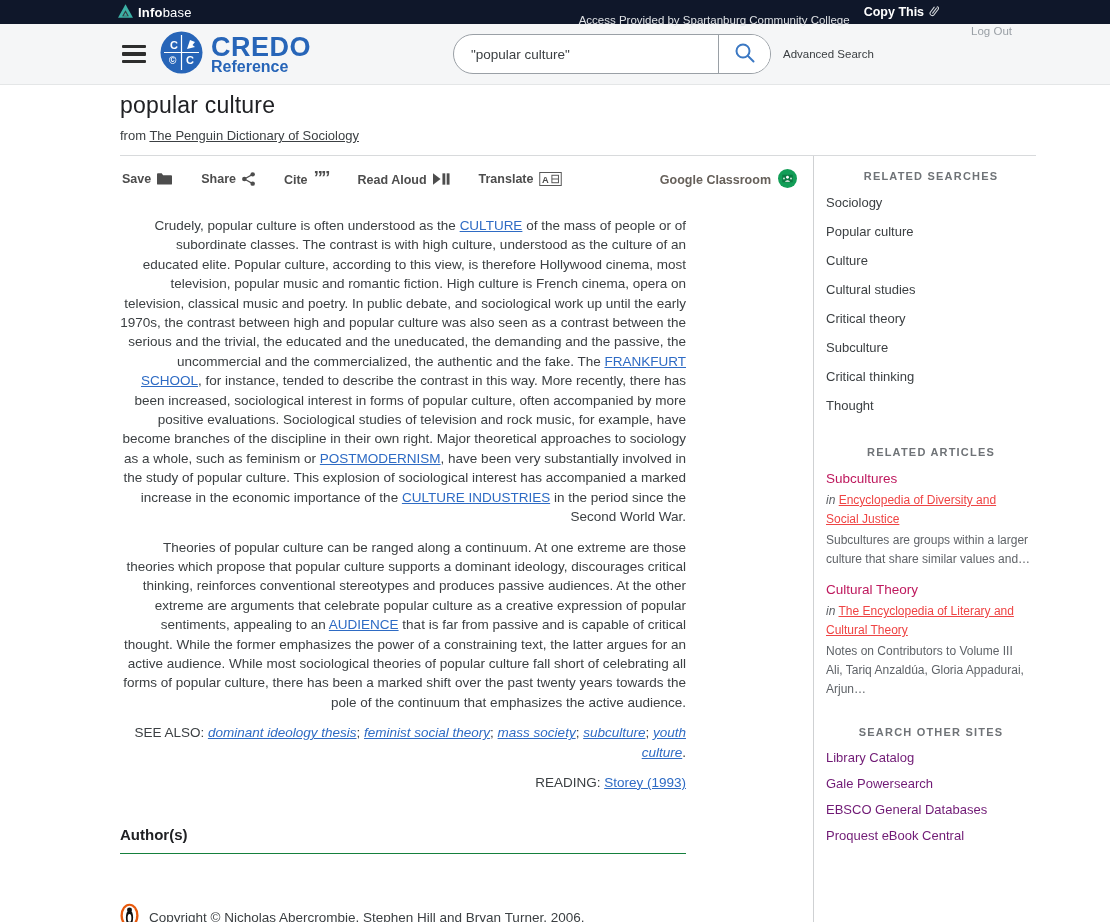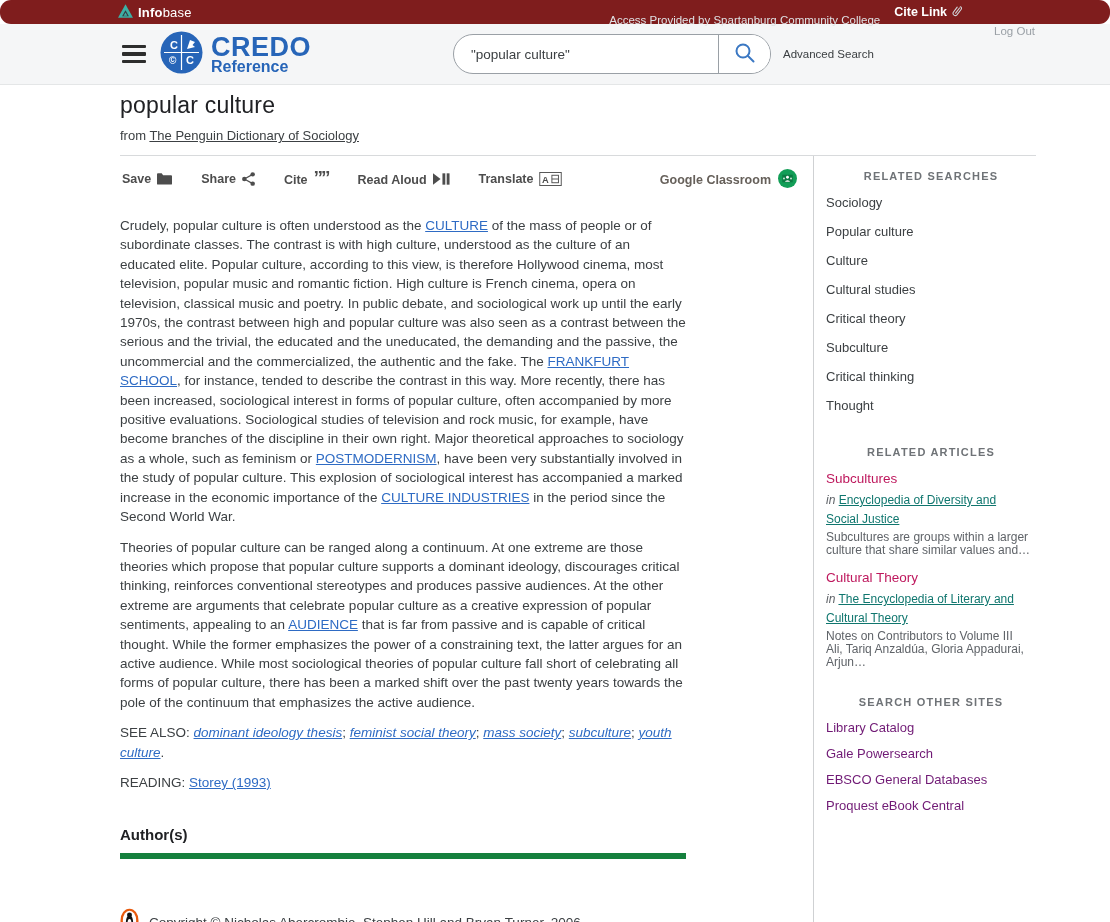--- a/index.html
+++ b/index.html
@@ -9,22 +9,22 @@
     background:#ffffff;
     color:#3c4043;
     width:1110px; height:922px;
     overflow:hidden;
     position:relative;
   }
   a { text-decoration:none; color:inherit; cursor:pointer; }
 
   
   .topbar {
-    height:24px; background:#7f1d1d; display:flex; align-items:center;
-    padding:0 75px 0 118px; color:#e8eaec; font-size:11.5px;border-radius:11px;
+    height:24px; background:#0f172a; display:flex; align-items:center;
+    padding:0 98px 0 118px; color:#e8eaec; font-size:11.5px;
   }
   .infobase { display:flex; align-items:center; gap:5px; }
   .infobase-text { font-size:13px; color:#fff; letter-spacing:.2px; }
   .infobase-text b { font-weight:bold; }
   .topbar-right { margin-left:auto; display:flex; align-items:center; gap:14px; }
   .access-text { color:#dfe2e5; font-size:11.5px;margin-top:16px; }
   .copy-link { color:#ffffff; font-weight:bold; font-size:12.5px; display:flex; align-items:center; gap:4px; }
   .log-out { color:#9aa0a6; font-size:11.5px; margin-left:18px;margin-top:38px; }
 
   
@@ -64,35 +64,35 @@
   .sidebar { flex:1; border-left:1px solid #cfd1d3; padding:2px 0 0 12px; }
 
   
   .toolbar { display:flex; align-items:center; padding:13px 0 10px 2px; }
   .tool { display:flex; align-items:flex-start; gap:6px; font-size:12.5px; font-weight:bold; color:#4d4d4d; margin-right:29px; cursor:pointer; }
   .cite-glyph { font-size:19px; font-weight:bold; color:#4d4d4d; line-height:10px; height:13px; letter-spacing:-2px; }
   .classroom { margin-left:auto; margin-right:6px; display:flex; align-items:center; gap:7px; font-size:12.5px; font-weight:bold; color:#66605a; cursor:pointer; }
 
   
   .article { width:566px; font-size:13.5px; line-height:19.4px; color:#3c4043; margin-top:15px; }
-  .article p { margin-bottom:11px; }
+  .article p { margin-bottom:11px;text-align:right; }
   .seg-link { color:#2e6bc4; text-decoration:underline; }
   .seg-ital { font-style:italic; }
-  .authors-heading { font-size:15px; font-weight:bold; color:#202124; margin-top:33px; padding-bottom:8px; border-bottom:6px solid #15803d; }
+  .authors-heading { font-size:15px; font-weight:bold; color:#202124; margin-top:33px; padding-bottom:8px; border-bottom:1px solid #15803d; }
   .copyright-row { display:flex; align-items:center; gap:10px; margin-top:49px; font-size:13.5px; color:#3c4043; }
 
   
   .sb-heading { font-size:11px; font-weight:bold; letter-spacing:1.2px; color:#6f7377; margin:12px 0 6px;text-align:center; }
   .rs-item { display:block; font-size:13px; color:#3c4043; padding:7px 0; }
   .ra-item { margin-top:13px; }
   .ra-title { display:block; font-size:13.5px; color:#be185d; }
   .ra-source { font-size:12px; line-height:19px; color:#3c4043; margin-top:5px; width:196px; }
   .ra-source em { font-style:italic; color:#5f6368; text-decoration:none; }
-  .ra-source a { text-decoration:underline; color:#0f766e; }
-  .ra-snippet { font-size:12px; line-height:13px; color:#5f6368; margin-top:2px; width:205px; }
+  .ra-source a { text-decoration:underline; color:#ef4444; }
+  .ra-snippet { font-size:12px; line-height:19px; color:#5f6368; margin-top:2px; width:205px; }
   .sos-item { display:block; font-size:13px; color:#701a75; padding:5.5px 0; }
   .sb-gap1 { margin-top:26px; }
   .sb-gap2 { margin-top:27px; }
 </style>
 </head>
 <body>
 
 <div class="topbar">
   <div class="infobase">
     <span>
@@ -100,21 +100,21 @@
         <path d="M10 0 L20 18 L0 18 Z" fill="#3cb0a5"></path>
         <path d="M10 8 L14.5 16 L5.5 16 Z" fill="#343a40"></path>
         <path d="M10 11 L12.5 15.2 L7.5 15.2 Z" fill="#3cb0a5"></path>
       </svg>
     </span>
     <span class="infobase-text"><b>Info</b><span>base</span></span>
   </div>
   <div class="topbar-right">
     <span class="access-text">Access Provided by Spartanburg Community College</span>
     <span class="copy-link">
-      <span>Cite Link</span>
+      <span>Copy This</span>
       <span>
         <svg width="11" height="12" viewBox="0 0 12 14">
           <path d="M9.5 3.5 L5 9.5 M10.5 2 a2 2 0 0 1 1 3 L6.5 11.5 a2.6 2.6 0 0 1 -4.2 -3 L6.8 2.5" stroke="#cfd3d7" stroke-width="1.3" fill="none" stroke-linecap="round"></path>
         </svg>
       </span>
     </span>
     <a class="log-out">Log Out</a>
   </div>
 </div>
 

